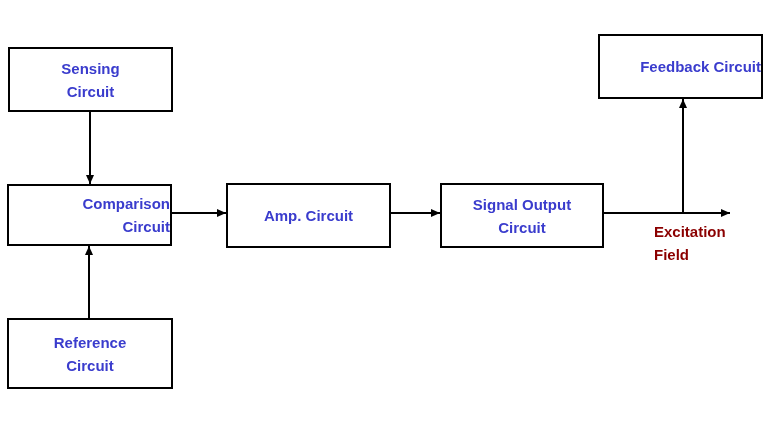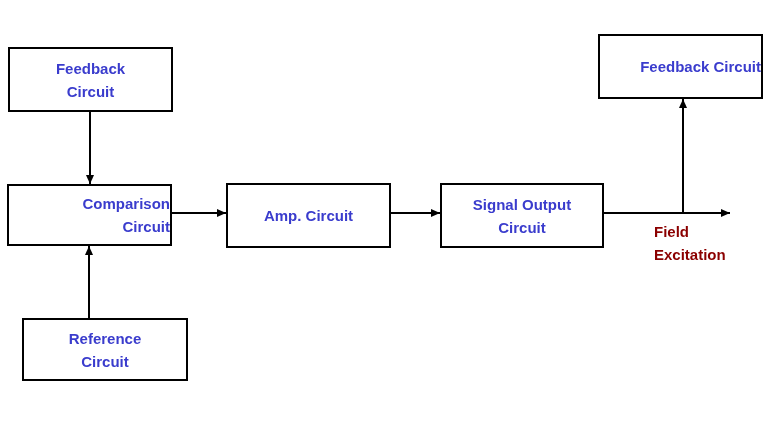--- a/index.html
+++ b/index.html
@@ -28,21 +28,21 @@
   .label-line {
     color: var(--label-color, #3a3ccd);
     font-size: 15px;
     font-weight: bold;
     line-height: 23px;
     text-align: center;
     white-space: nowrap;
   }
   #box-sensing    { left: 8px;   top: 47px;  width: 165px; height: 65px; }
   #box-comparison { left: 7px;   top: 184px; width: 165px; height: 62px; align-items: flex-end; }
-  #box-reference  { left: 22px;   top: 318px; width: 166px; height: 63px; }
+  #box-reference  { left: 7px;   top: 318px; width: 166px; height: 71px; }
   #box-amp        { left: 226px; top: 183px; width: 165px; height: 65px; }
   #box-signal     { left: 440px; top: 183px; width: 164px; height: 65px; }
   #box-feedback   { left: 598px; top: 34px;  width: 165px; height: 65px; align-items: flex-end; }
 
   .line-h {
     position: absolute;
     height: 2px;
     background: var(--line-color, #000000);
   }
   .line-v {
@@ -96,21 +96,21 @@
     line-height: 23px;
     text-align: left;
   }
 </style>
 </head>
 <body>
 
 <div id="canvas">
 
   <div class="box" id="box-sensing">
-    <div class="label-line">Feedback</div>
+    <div class="label-line">Sensing</div>
     <div class="label-line">Circuit</div>
   </div>
 
   <div class="box" id="box-comparison">
     <div class="label-line">Comparison</div>
     <div class="label-line">Circuit</div>
   </div>
 
   <div class="box" id="box-reference">
     <div class="label-line">Reference</div>
@@ -142,17 +142,17 @@
   <div class="line-h" id="conn-amp-signal"></div>
   <div class="arrow-right" id="ah-amp-signal"></div>
 
   <div class="line-h" id="conn-signal-output"></div>
   <div class="arrow-right" id="ah-signal-output"></div>
 
   <div class="line-v" id="conn-branch-feedback"></div>
   <div class="arrow-up" id="ah-branch-feedback"></div>
 
   <div id="field-excitation">
+    <div>Excitation</div>
     <div>Field</div>
-    <div>Excitation</div>
   </div>
 
 </div>
 
 </body></html>

